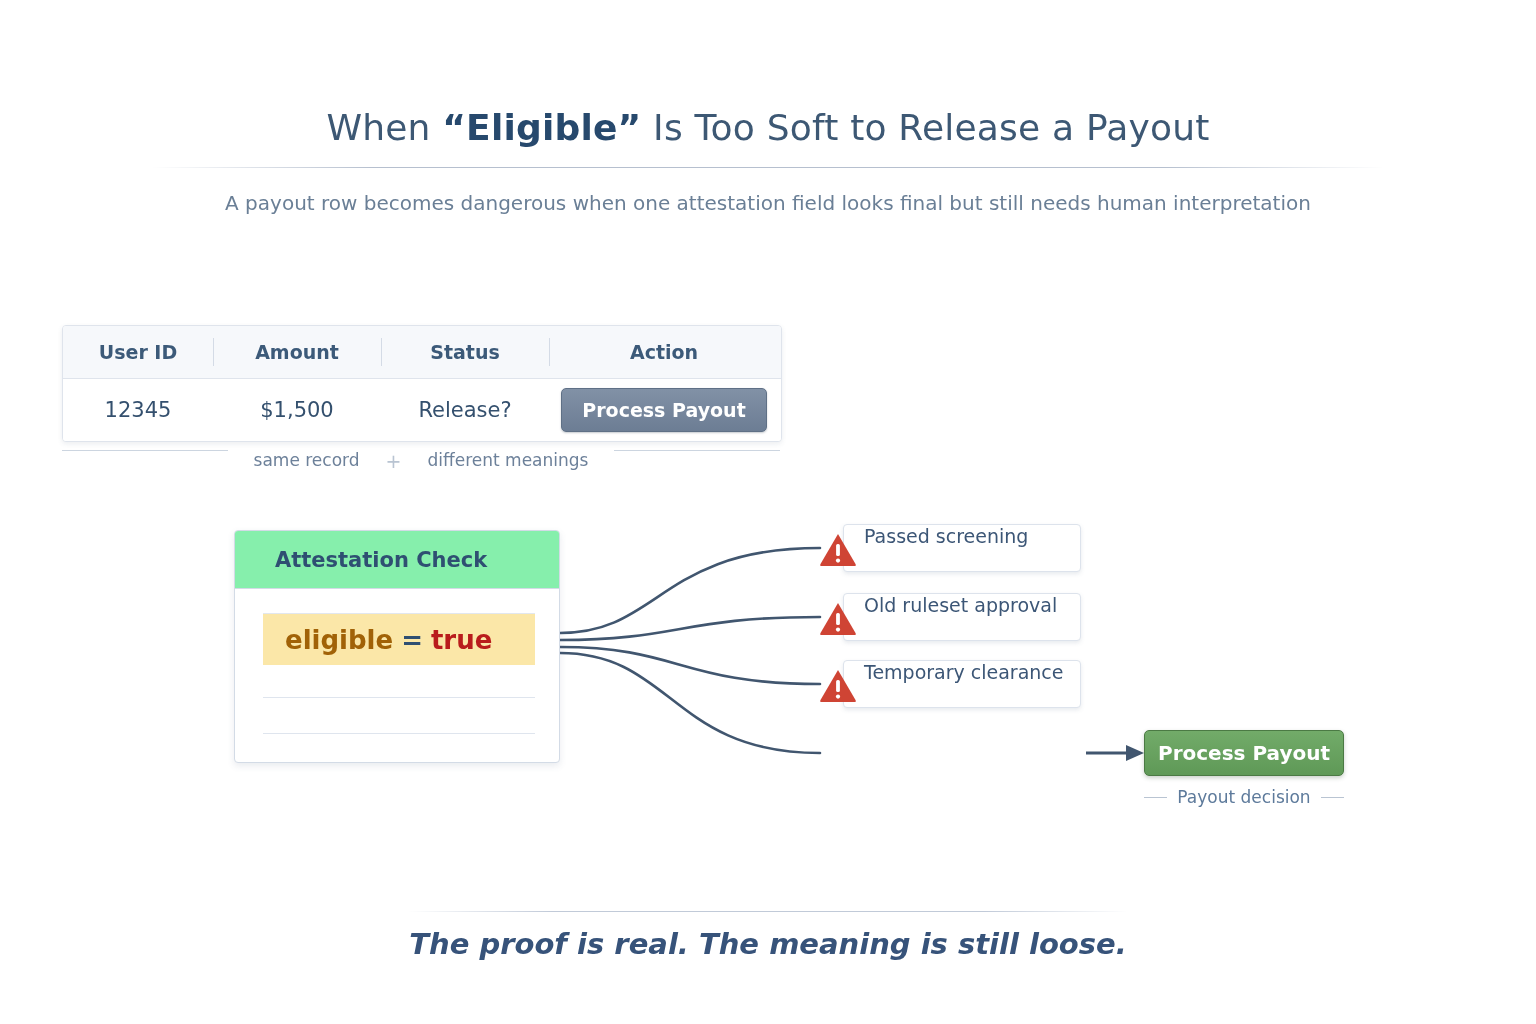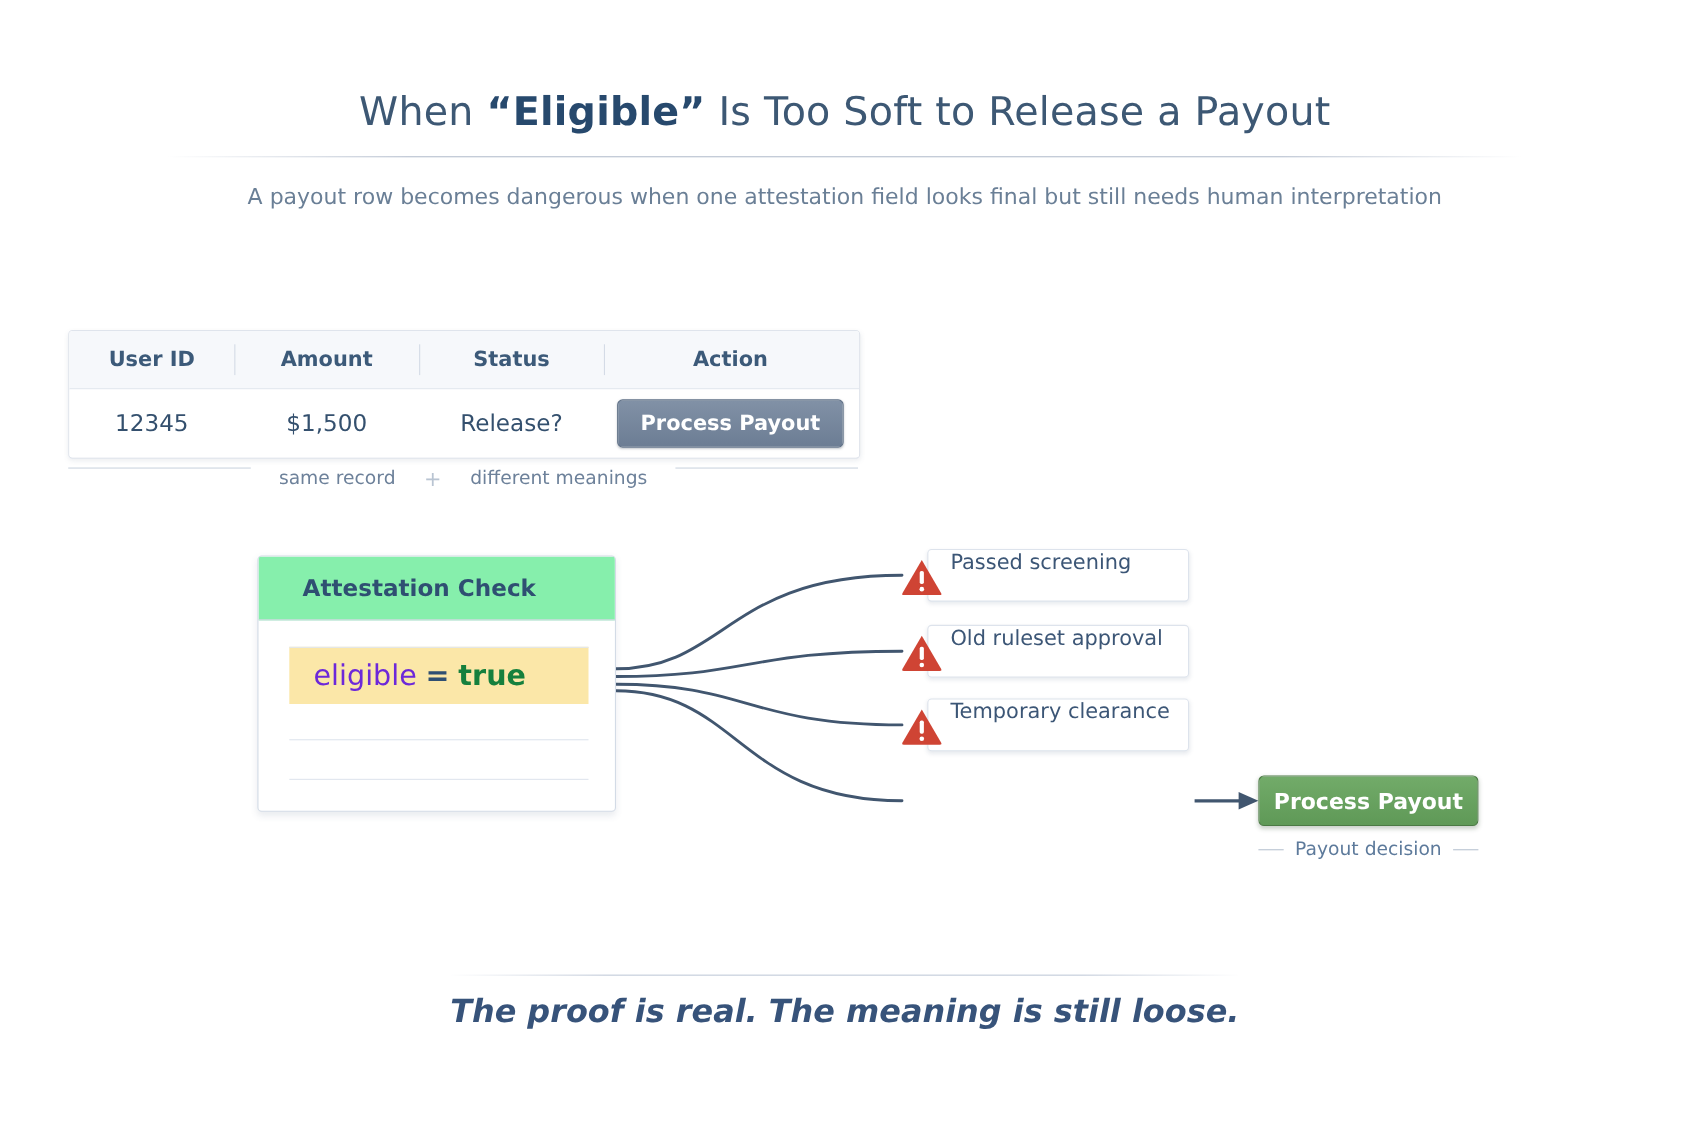--- a/index.html
+++ b/index.html
@@ -11,20 +11,21 @@
     height: 1024px;
     background: #ffffff;
     font-family: "DejaVu Sans", sans-serif;
     position: relative;
     overflow: hidden;
   }
 
   .stage {
     position: absolute;
     inset: 0;
+    margin-top: 25px;
   }
 
   
   .title {
     position: absolute;
     left: 0;
     top: 82px;
     width: 1536px;
     text-align: center;
     font-size: 36px;
@@ -183,23 +184,23 @@
     width: 272px;
     height: 52px;
     background: #fbe7a8;
     display: flex;
     align-items: center;
     padding-left: 22px;
     box-sizing: border-box;
     font-size: 26px;
     border-top: 1px solid #e2e7ee;
   }
-  .att-row-hl .k { color: #6d28d9; font-weight: normal; }
+  .att-row-hl .k { color: #a16207; font-weight: bold; }
   .att-row-hl .eq { color: #2f4f72; font-weight: bold; padding: 0 8px; }
-  .att-row-hl .v { color: #15803d; font-weight: bold; }
+  .att-row-hl .v { color: #b91c1c; font-weight: bold; }
   .att-line {
     position: absolute;
     left: 28px;
     width: 272px;
     height: 1px;
     background: #dfe5ee;
   }
   .att-line-1 { top: 166px; }
   .att-line-2 { top: 202px; }
 

